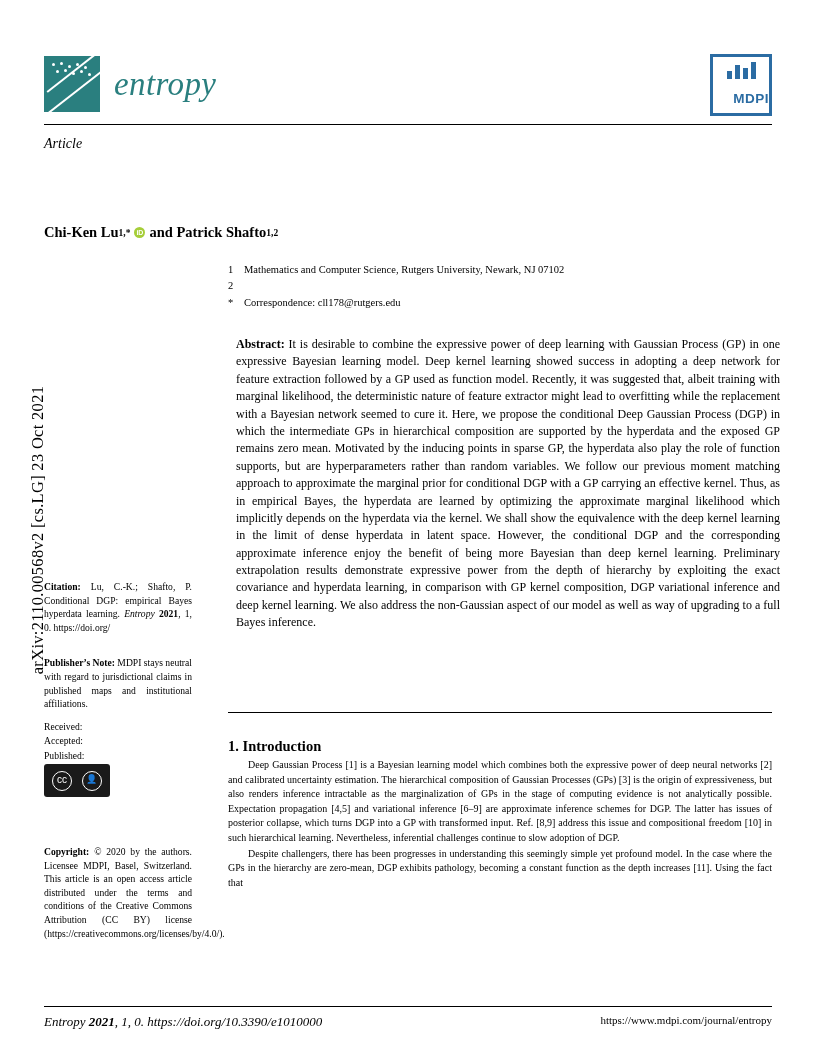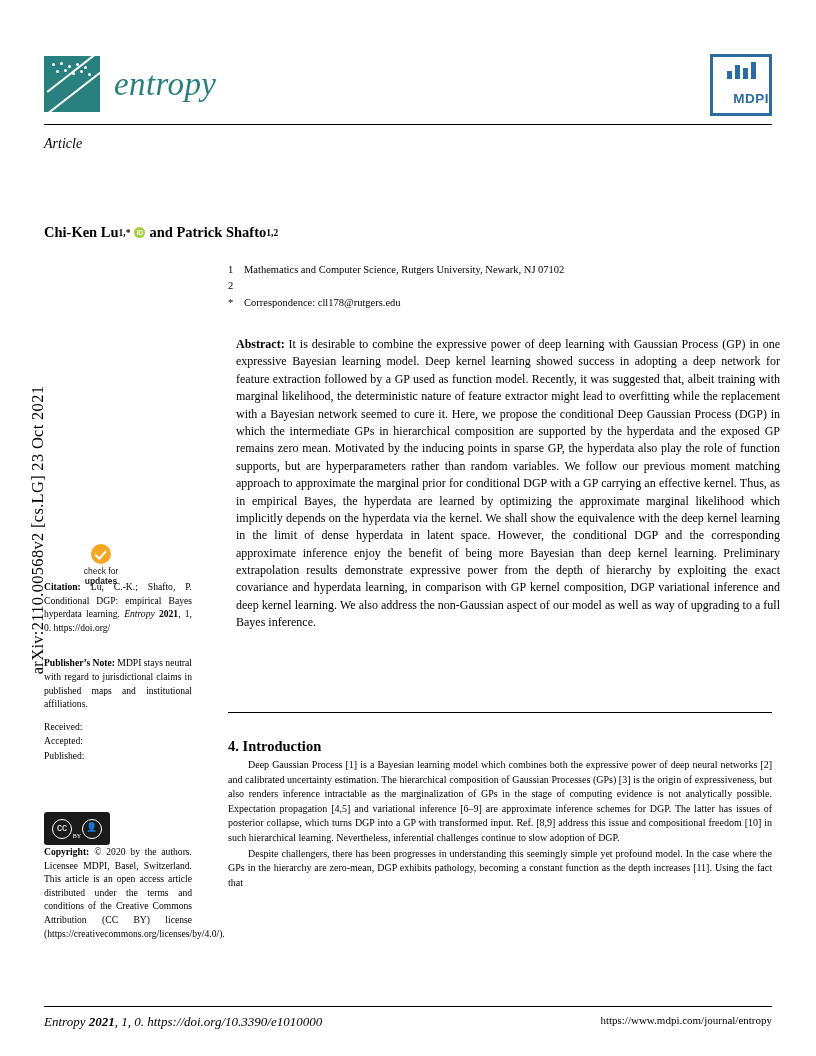--- a/index.html
+++ b/index.html
@@ -306,21 +306,21 @@
     line-height: 1.42;
     text-align: justify;
   }
   .leftcol .blk { margin-bottom: 9px; }
   .leftcol b { font-weight: bold; }
   .leftcol .dates div { margin-bottom: 1px; }
 
   .cc-box {
     position: absolute;
     left: 44px;
-    top: 812px;
+    top: 764px;
     width: 66px;
     height: 33px;
     background: #1a1a1a;
     border-radius: 3px;
     display: flex;
     align-items: center;
     justify-content: space-around;
     padding: 16px 3px;
     box-sizing: border-box;
   }
@@ -457,31 +457,26 @@
   </div>
 
   <div class="abstract">
     <b>Abstract:</b>
     <span>It is desirable to combine the expressive power of deep learning with Gaussian Process (GP) in one expressive Bayesian learning model. Deep kernel learning showed success in adopting a deep network for feature extraction followed by a GP used as function model. Recently, it was suggested that, albeit training with marginal likelihood, the deterministic nature of feature extractor might lead to overfitting while the replacement with a Bayesian network seemed to cure it. Here, we propose the conditional Deep Gaussian Process (DGP) in which the intermediate GPs in hierarchical composition are supported by the hyperdata and the exposed GP remains zero mean. Motivated by the inducing points in sparse GP, the hyperdata also play the role of function supports, but are hyperparameters rather than random variables. We follow our previous moment matching approach to approximate the marginal prior for conditional DGP with a GP carrying an effective kernel. Thus, as in empirical Bayes, the hyperdata are learned by optimizing the approximate marginal likelihood which implicitly depends on the hyperdata via the kernel. We shall show the equivalence with the deep kernel learning in the limit of dense hyperdata in latent space. However, the conditional DGP and the corresponding approximate inference enjoy the benefit of being more Bayesian than deep kernel learning. Preliminary extrapolation results demonstrate expressive power from the depth of hierarchy by exploiting the exact covariance and hyperdata learning, in comparison with GP kernel composition, DGP variational inference and deep kernel learning. We also address the non-Gaussian aspect of our model as well as way of upgrading to a full Bayes inference.</span>
   </div>
 
 
   <div class="rule-mid"></div>
 
-  <div class="sec-title">4. Introduction</div>
+  <div class="sec-title">1. Introduction</div>
   <div class="intro">
     <p>Deep Gaussian Process [1] is a Bayesian learning model which combines both the expressive power of deep neural networks [2] and calibrated uncertainty estimation. The hierarchical composition of Gaussian Processes (GPs) [3] is the origin of expressiveness, but also renders inference intractable as the marginalization of GPs in the stage of computing evidence is not analytically possible. Expectation propagation [4,5] and variational inference [6–9] are approximate inference schemes for DGP. The latter has issues of posterior collapse, which turns DGP into a GP with transformed input. Ref. [8,9] address this issue and compositional freedom [10] in such hierarchical learning. Nevertheless, inferential challenges continue to slow adoption of DGP.</p>
     <p>Despite challengers, there has been progresses in understanding this seemingly simple yet profound model. In the case where the GPs in the hierarchy are zero-mean, DGP exhibits pathology, becoming a constant function as the depth increases [11]. Using the fact that</p>
   </div>
 
-  <div class="check-updates">
-    <div class="check-circle"></div>
-    <span class="l1">check for</span>
-    <span class="l2">updates</span>
-  </div>
 
   <div class="leftcol">
     <div class="blk">
       <b>Citation:</b><span> Lu, C.-K.; Shafto, P. Conditional DGP: empirical Bayes hyperdata learning. </span><i>Entropy</i><b> 2021</b><span>, 1, 0. https://doi.org/</span>
     </div>
     <div class="blk" style="margin-top:22px;">
       <b>Publisher’s Note:</b><span> MDPI stays neutral with regard to jurisdictional claims in published maps and institutional affiliations.</span>
     </div>
     <div class="blk dates">
       <div>Received:</div>

